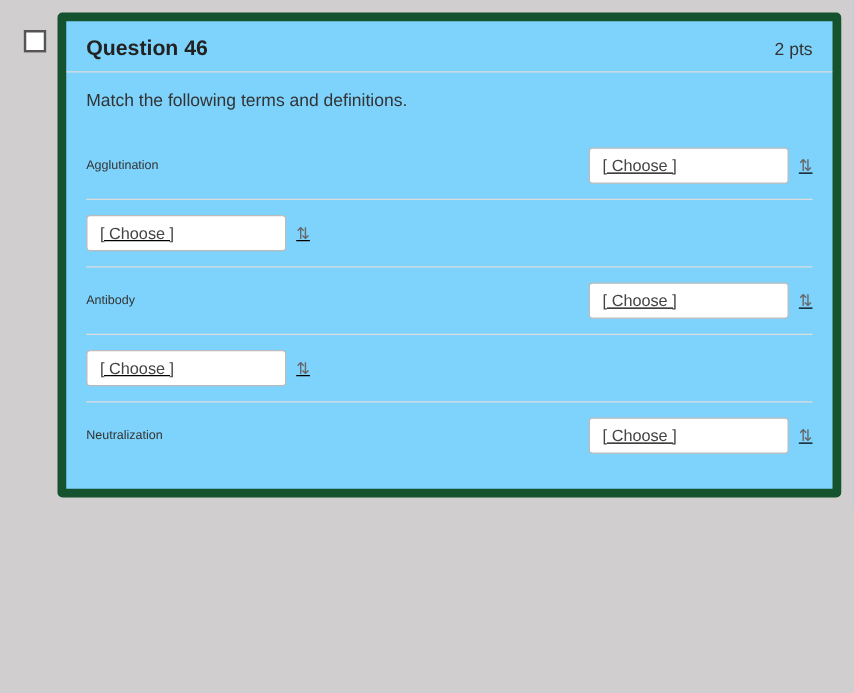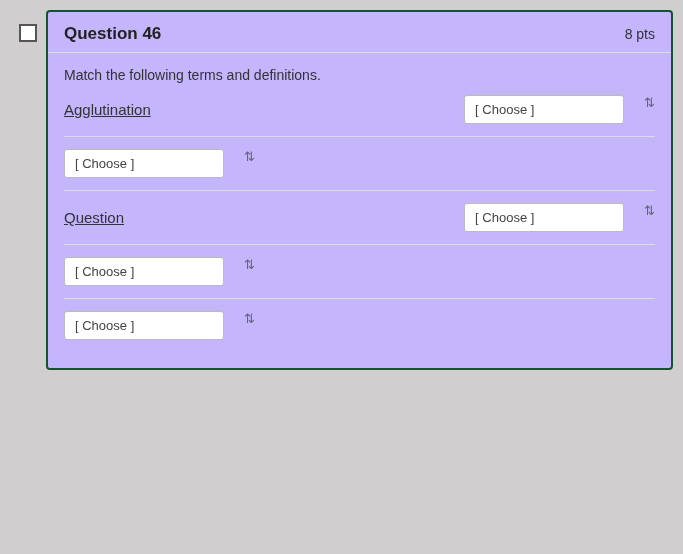--- a/index.html
+++ b/index.html
@@ -35,22 +35,22 @@
     .checkbox {
       width: 18px;
       height: 18px;
       border: 2px solid #555;
       background: white;
       display: inline-block;
     }
 
     .card {
       flex: 1;
-      background-color: #c4b5fd;
-      border: 2px solid #14532d;
+      background-color: #7dd3fc;
+      border: 7px solid #14532d;
       border-radius: 4px;
       padding: 0;
       overflow: hidden;
     }
 
     .card-header {
       display: flex;
       justify-content: space-between;
       align-items: center;
       padding: 12px 16px 8px 16px;
@@ -68,45 +68,46 @@
       color: #333;
     }
 
     .card-body {
       padding: 14px 16px 16px 16px;
     }
 
     .instructions {
       font-size: 14px;
       color: #333;
+      margin-bottom: 18px;
     }
 
     .match-row {
       display: flex;
       align-items: center;
       padding: 12px 0;
       border-bottom: 1px solid #ddd;
     }
 
     .match-row:last-child {
       border-bottom: none;
     }
 
     .term-label {
       flex: 1;
-      font-size: 15px;
+      font-size: 10px;
       color: #333;
       padding-right: 10px;
-      text-decoration: underline;
     }
 
     .select-wrapper {
       display: flex;
-      align-items: flex-start;
-      gap: 20px;
+      align-items: center;
+      gap: 8px;
+      text-decoration: underline;
     }
 
     .select-box {
       appearance: none;
       -webkit-appearance: none;
       background: white;
       border: 1px solid #bbb;
       border-radius: 3px;
       padding: 6px 10px;
       font-size: 13px;
@@ -125,21 +126,21 @@
 <body>
 
 <div class="page-container">
   <div class="checkbox-col">
     <div class="checkbox"></div>
   </div>
 
   <div class="card">
     <div class="card-header">
       <span class="question-title">Question 46</span>
-      <span class="pts-label">8 pts</span>
+      <span class="pts-label">2 pts</span>
     </div>
 
     <div class="card-body">
       <p class="instructions">Match the following terms and definitions.</p>
 
       <div id="match-rows-container">
 
       <div class="match-row">
             <span class="term-label">Agglutination</span>
             <div class="select-wrapper">
@@ -147,33 +148,34 @@
               <span class="select-arrow">⇅</span>
             </div>
           </div>
           <div class="match-row">
             <div class="select-wrapper">
               <select class="select-box"><option value="">[ Choose ]</option><option value="Option 1">Option 1</option><option value="Option 2">Option 2</option><option value="Option 3">Option 3</option><option value="Option 4">Option 4</option><option value="Option 5">Option 5</option></select>
               <span class="select-arrow">⇅</span>
             </div>
           </div>
           <div class="match-row">
-            <span class="term-label">Question</span>
+            <span class="term-label">Antibody</span>
             <div class="select-wrapper">
               <select class="select-box"><option value="">[ Choose ]</option><option value="Option 1">Option 1</option><option value="Option 2">Option 2</option><option value="Option 3">Option 3</option><option value="Option 4">Option 4</option><option value="Option 5">Option 5</option></select>
               <span class="select-arrow">⇅</span>
             </div>
           </div>
           <div class="match-row">
             <div class="select-wrapper">
               <select class="select-box"><option value="">[ Choose ]</option><option value="Option 1">Option 1</option><option value="Option 2">Option 2</option><option value="Option 3">Option 3</option><option value="Option 4">Option 4</option><option value="Option 5">Option 5</option></select>
               <span class="select-arrow">⇅</span>
             </div>
           </div>
           <div class="match-row">
+            <span class="term-label">Neutralization</span>
             <div class="select-wrapper">
               <select class="select-box"><option value="">[ Choose ]</option><option value="Option 1">Option 1</option><option value="Option 2">Option 2</option><option value="Option 3">Option 3</option><option value="Option 4">Option 4</option><option value="Option 5">Option 5</option></select>
               <span class="select-arrow">⇅</span>
             </div>
           </div>
         </div>
     </div>
   </div>
 </div>
 

